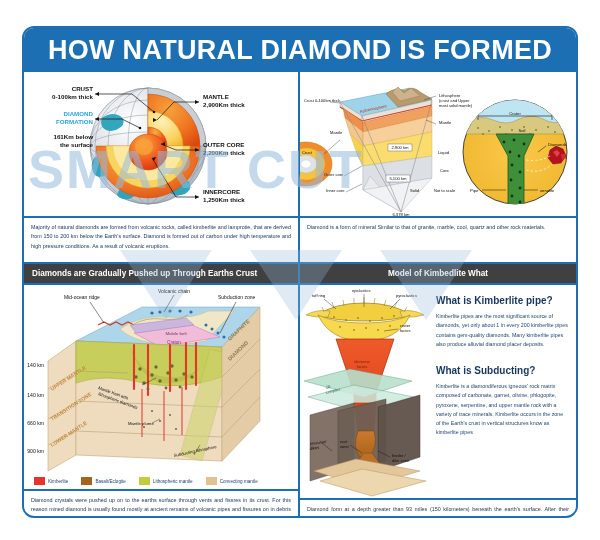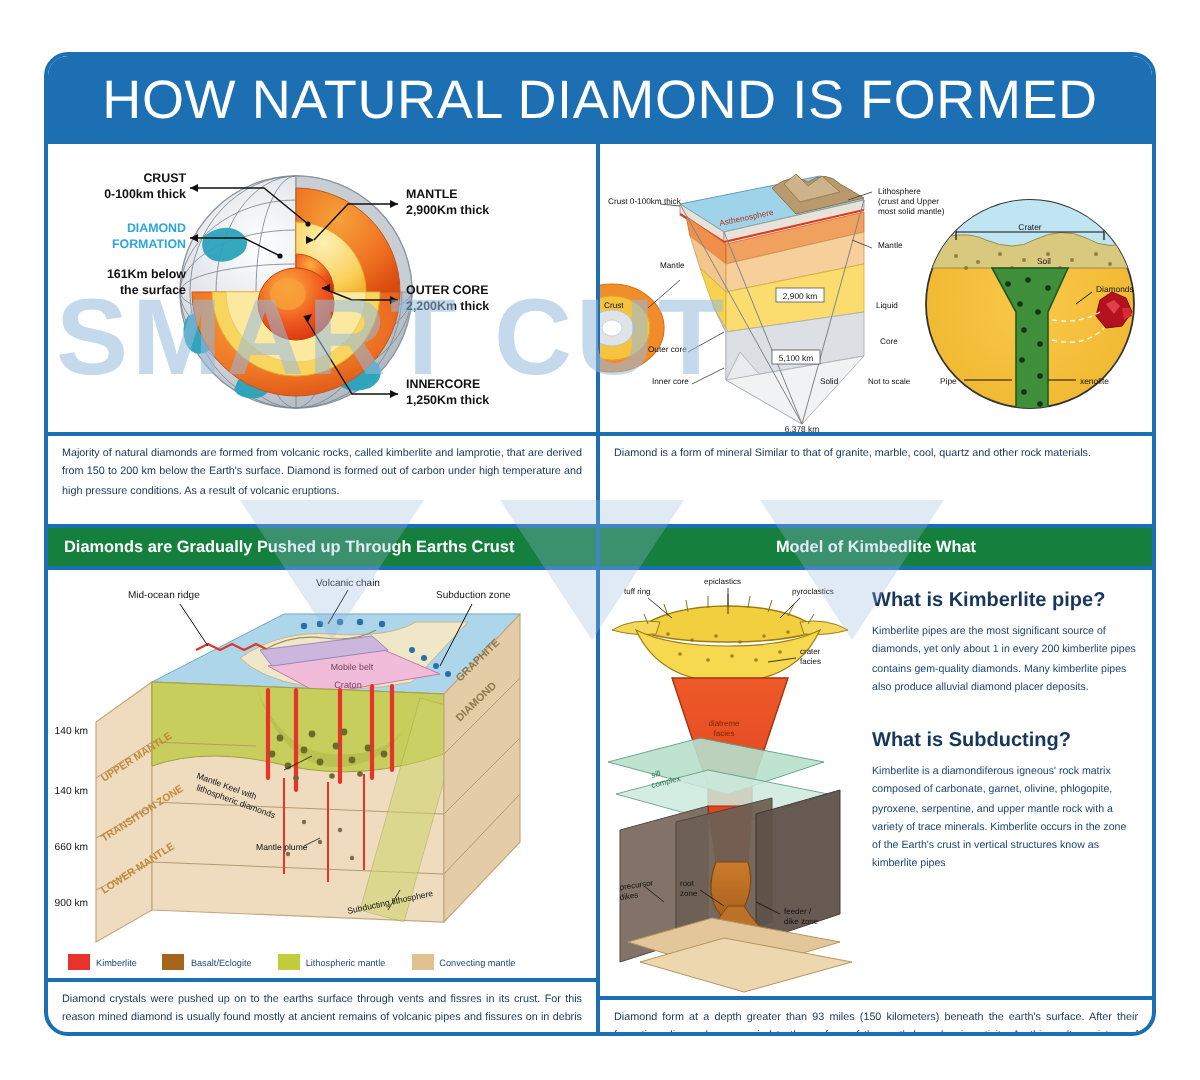--- a/index.html
+++ b/index.html
@@ -27,21 +27,21 @@
   
   .titlebar{
     position:absolute;left:0;top:0;width:100%;height:44px;
     background:#1b6fb2;
     display:flex;align-items:center;justify-content:center;
   }
   .titlebar h1{
     margin:0;
     color:#ffffff;
     font-size:27px;
-    font-weight:normal;
+    font-weight:bold;
     letter-spacing:0.3px;
     white-space:nowrap;
     font-family:"Liberation Sans", sans-serif;
   }
   
   .watermark{
     position:absolute;left:0;top:0;width:600px;height:540px;
     pointer-events:none;z-index:40;
     overflow:hidden;
   }
@@ -74,21 +74,21 @@
   .caption{
     font-size:5.4px;line-height:1.75;
     color:#15365c;
     padding:5px 7px 5px 7px;
     text-align:justify;
     border-top:2px solid #1d6fb5;
     box-sizing:border-box;
     font-family:"Liberation Sans", sans-serif;
   }
   .sectionbar{
-    background:#15803d;color:#fff;
+    background:#404040;color:#fff;
     font-size:8.2px;font-weight:bold;
     padding:5px 8px;
     box-sizing:border-box;
     border-top:2px solid #1d6fb5;
     border-bottom:2px solid #1d6fb5;
   }
   .sectionbar.center{text-align:center;}
 
   
   svg{display:block;}

